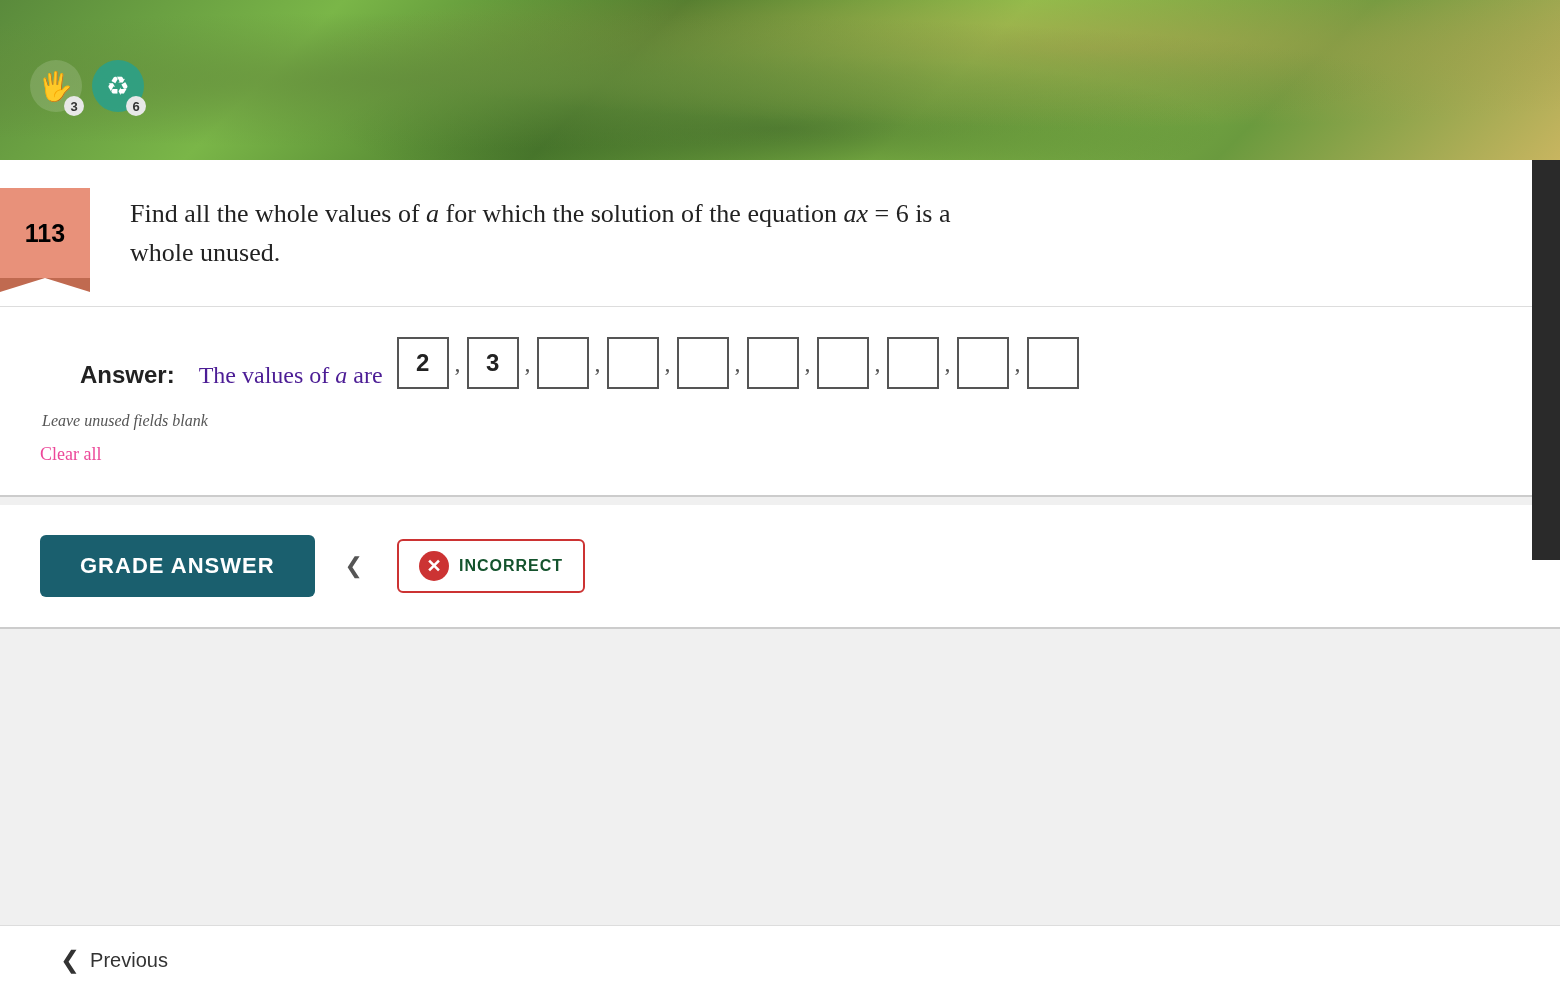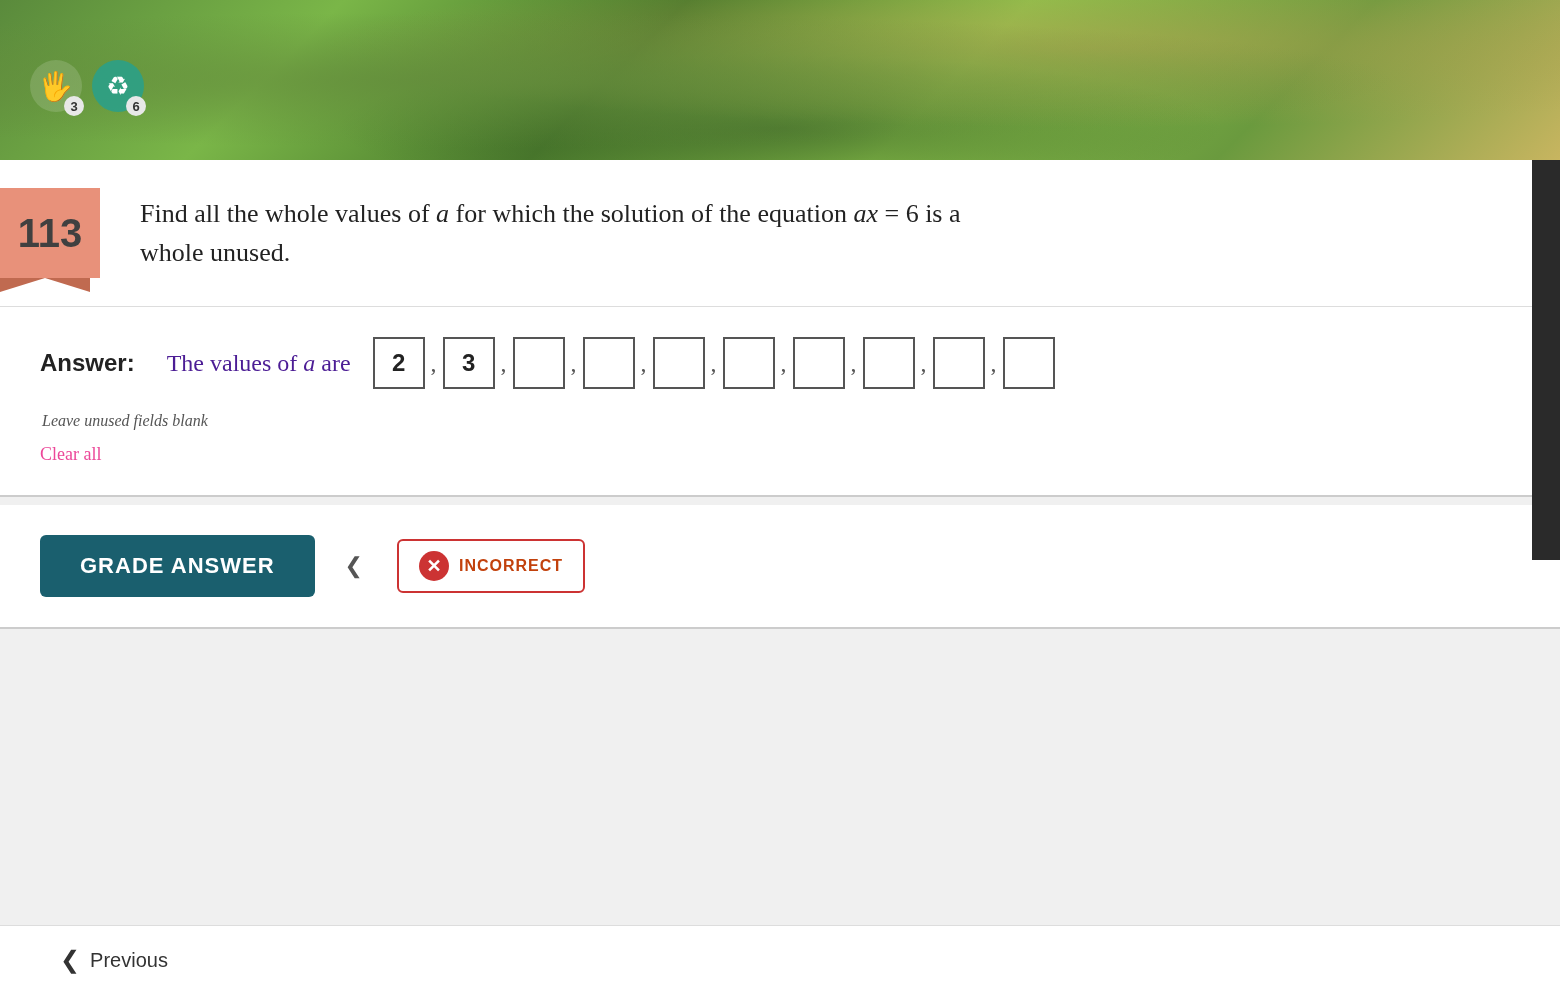--- a/index.html
+++ b/index.html
@@ -102,25 +102,25 @@
     }
 
     .problem-header {
       display: flex;
       align-items: stretch;
       padding: 28px 60px 28px 0;
     }
 
     .problem-number-tag {
       background: #e8917a;
-      color: #404040;
-      font-size: 40px;
-      font-weight: bold;
-      font-family: Arial, sans-serif;
-      width: 100px;
+      color: #000000;
+      font-size: 25px;
+      font-weight: bold;
+      font-family: Arial, sans-serif;
+      width: 90px;
       min-height: 90px;
       display: flex;
       align-items: center;
       justify-content: center;
       margin-right: 40px;
       flex-shrink: 0;
       position: relative;
     }
 
     .problem-number-tag::after {
@@ -148,23 +148,24 @@
 
     
     .answer-section {
       background: #ffffff;
       padding: 30px 60px 30px 40px;
       border-bottom: 2px solid #ccc;
     }
 
     .answer-row {
       display: flex;
-      align-items: center;
-      gap: 12px;
+      align-items: flex-end;
+      gap: 4px;
       flex-wrap: nowrap;
+      margin-left: 40px;
     }
 
     .answer-label {
       font-size: 24px;
       font-weight: bold;
       font-family: Arial, sans-serif;
       color: #222;
       margin-right: 20px;
       flex-shrink: 0;
     }
@@ -276,21 +277,21 @@
       color: white;
       font-size: 18px;
       font-weight: bold;
       flex-shrink: 0;
     }
 
     .incorrect-text {
       font-size: 16px;
       font-weight: bold;
       font-family: Arial, sans-serif;
-      color: #c2410c;
+      color: #14532d;
       letter-spacing: 1px;
     }
 
     .arrow-left {
       font-size: 22px;
       color: #555;
       margin-right: 4px;
     }
 
     

